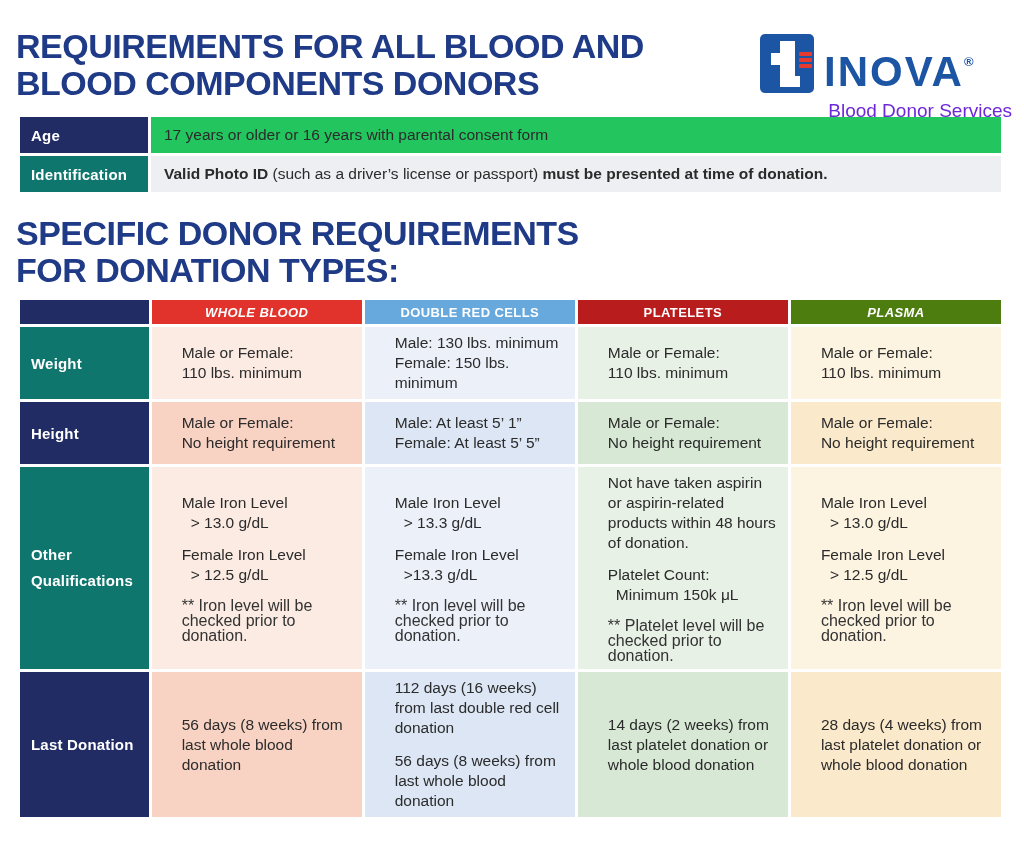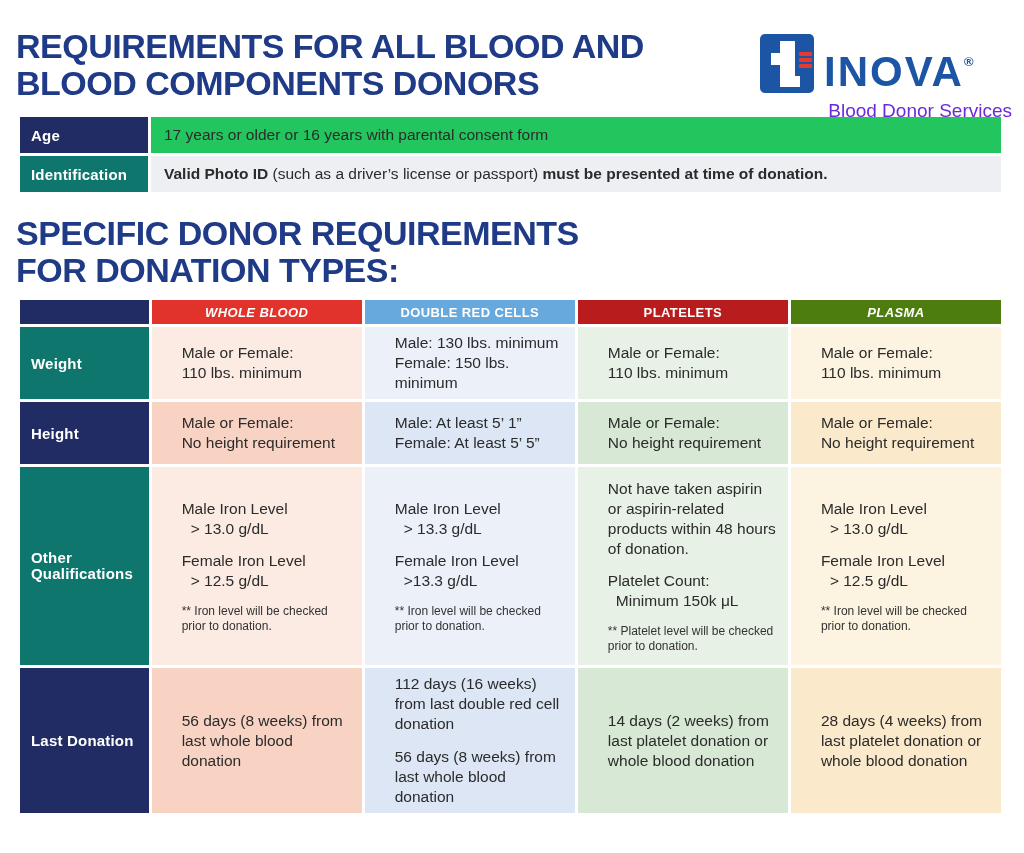--- a/index.html
+++ b/index.html
@@ -106,21 +106,21 @@
     padding: 6px 8px 6px 30px;
   }
   .t2 .r-weight td { height: 50px; }
   .t2 .r-height td { height: 50px; }
   .t2 .r-other td  { height: 186px; }
   .t2 .r-last td   { height: 130px; }
 
   .iron-block + .iron-block { margin-top: 12px; }
   .iron-val { padding-left: 9px; }
   .note {
-    font-size: 12px;
+    font-size: 16px;
     line-height: 15px;
     margin-top: 13px;
     color: #333333;
   }
   .para + .para { margin-top: 13px; }
   .count-val { padding-left: 8px; }
 </style>
 </head>
 <body>
 
@@ -228,21 +228,21 @@
         <div>Male or Female:</div>
         <div>No height requirement</div>
       </td>
       <td class="cell pla-d">
         <div>Male or Female:</div>
         <div>No height requirement</div>
       </td>
     </tr>
 
     <tr class="r-other">
-      <td class="lbl mblue" style="line-height:16px;">Other Qualifications</td>
+      <td class="lbl mblue" style="line-height:26px;">Other Qualifications</td>
       <td class="cell wb-l">
         <div class="iron-block">
           <div>Male Iron Level</div>
           <div class="iron-val">&gt; 13.0 g/dL</div>
         </div>
         <div class="iron-block">
           <div>Female Iron Level</div>
           <div class="iron-val">&gt; 12.5 g/dL</div>
         </div>
         <div class="note">** Iron level will be checked prior to donation.</div>

